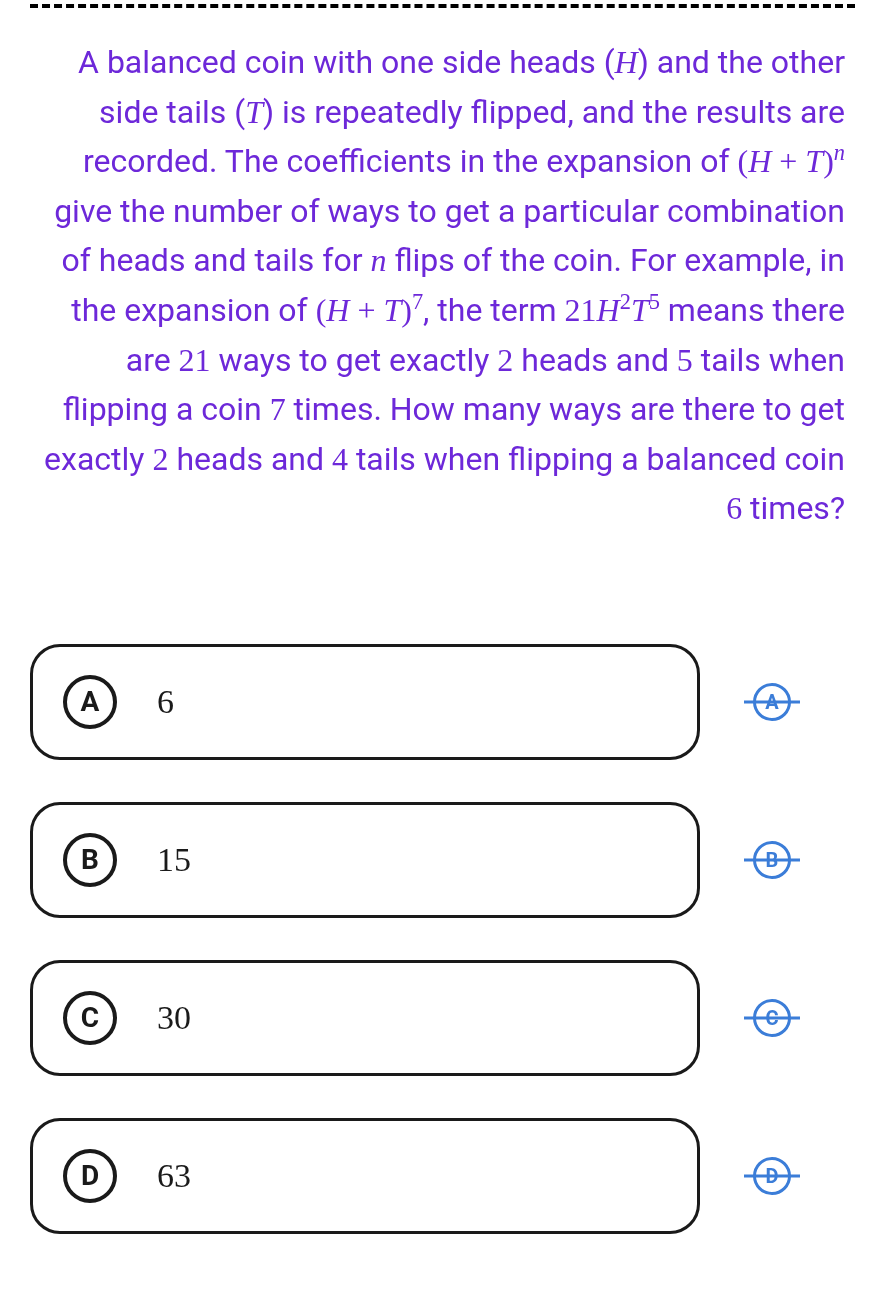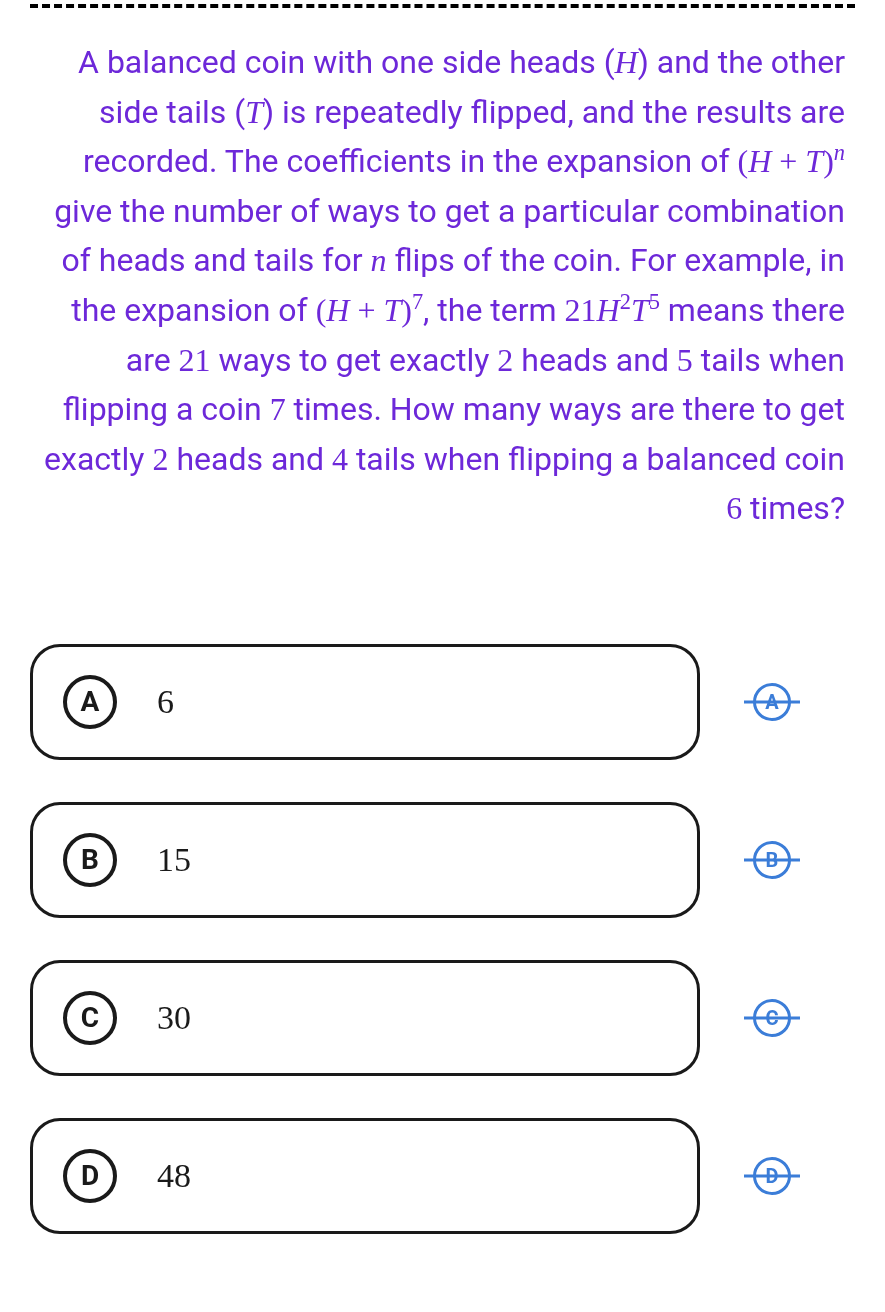--- a/index.html
+++ b/index.html
@@ -147,21 +147,21 @@
     </div>
     <div class="elim-badge">
       <div class="elim-circle">C</div>
       <div class="elim-strike"></div>
     </div>
   </div>
 
   <div class="row">
     <div class="answer-card">
       <div class="letter-badge">D</div>
-      <div class="answer-value">48</div>
+      <div class="answer-value">63</div>
     </div>
     <div class="elim-badge">
       <div class="elim-circle">D</div>
       <div class="elim-strike"></div>
     </div>
   </div>
 
 </div>
 
 </body></html>

